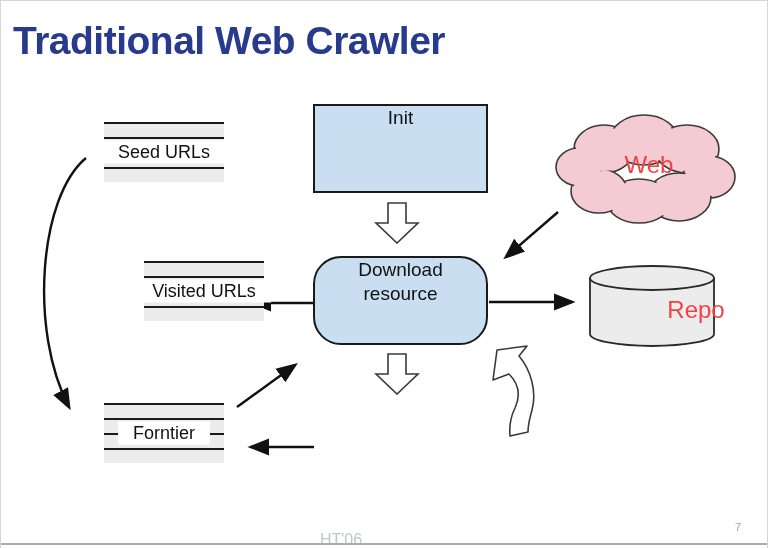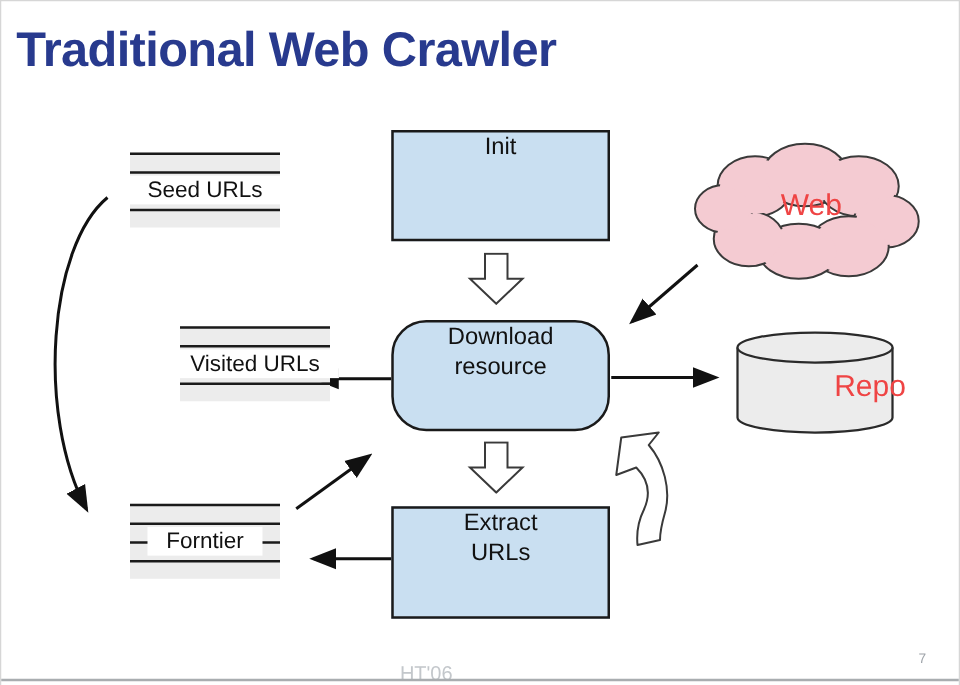--- a/index.html
+++ b/index.html
@@ -107,23 +107,20 @@
   </svg>
 
   <div class="process" style="left:312px;top:255px;width:171px;height:85px;border-radius:28px;">
     <span class="wrap-120">Download resource</span>
   </div>
 
   <svg class="abs" style="left:371px;top:352px;" width="50" height="42" viewBox="0 0 50 42">
     <polygon points="16,1 34,1 34,21 46,21 25,41 4,21 16,21" fill="#ffffff" stroke="#3a3a3a" stroke-width="1.6"></polygon>
   </svg>
 
-  <div class="process" style="left:312px;top:404px;width:171px;height:86px;">
-    <span class="wrap-90">Extract URLs</span>
-  </div>
 
   <svg class="abs" style="left:480px;top:337px;" width="70" height="100" viewBox="0 0 70 100">
     <path d="M 47 94 L 29 98 C 28 87 30 78 34 70 C 40 57 38 46 28 36 L 12 42 L 16 12 L 46 8 L 38 18 C 50 32 56 54 51 72 C 49 79 47 86 47 94 Z" fill="#ffffff" stroke="#3a3a3a" stroke-width="1.6" stroke-linejoin="round"></path>
   </svg>
 
   <div class="abs" style="left:548px;top:106px;width:195px;height:122px;">
     <svg width="195" height="122" viewBox="0 0 195 122">
       <g fill="#f4cbd2" stroke="#3a3a3a" stroke-width="1.6">
         <ellipse cx="55" cy="42" rx="30" ry="24"></ellipse>
         <ellipse cx="95" cy="33" rx="34" ry="25"></ellipse>

